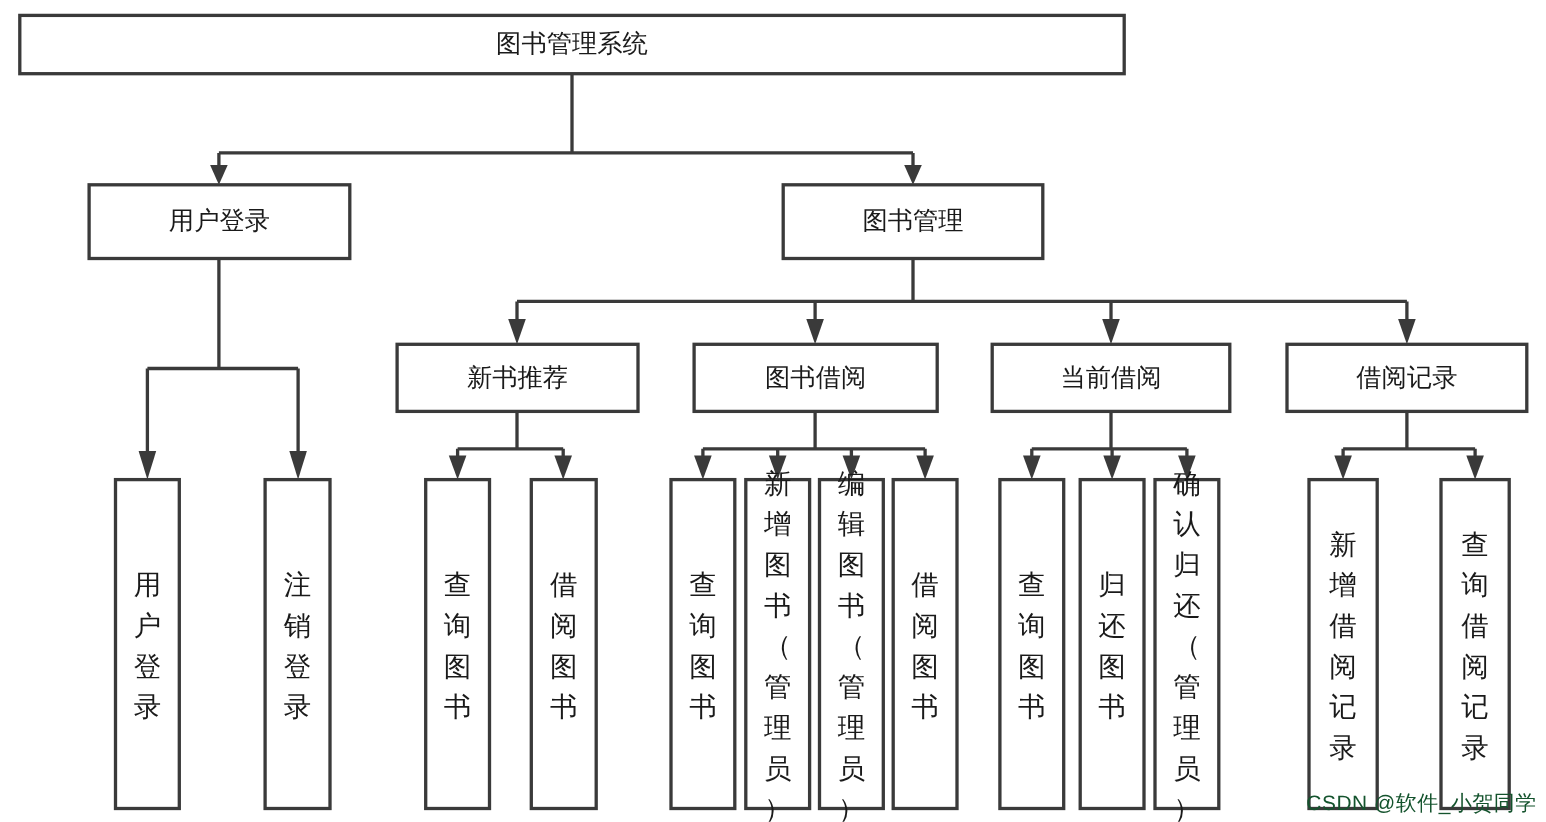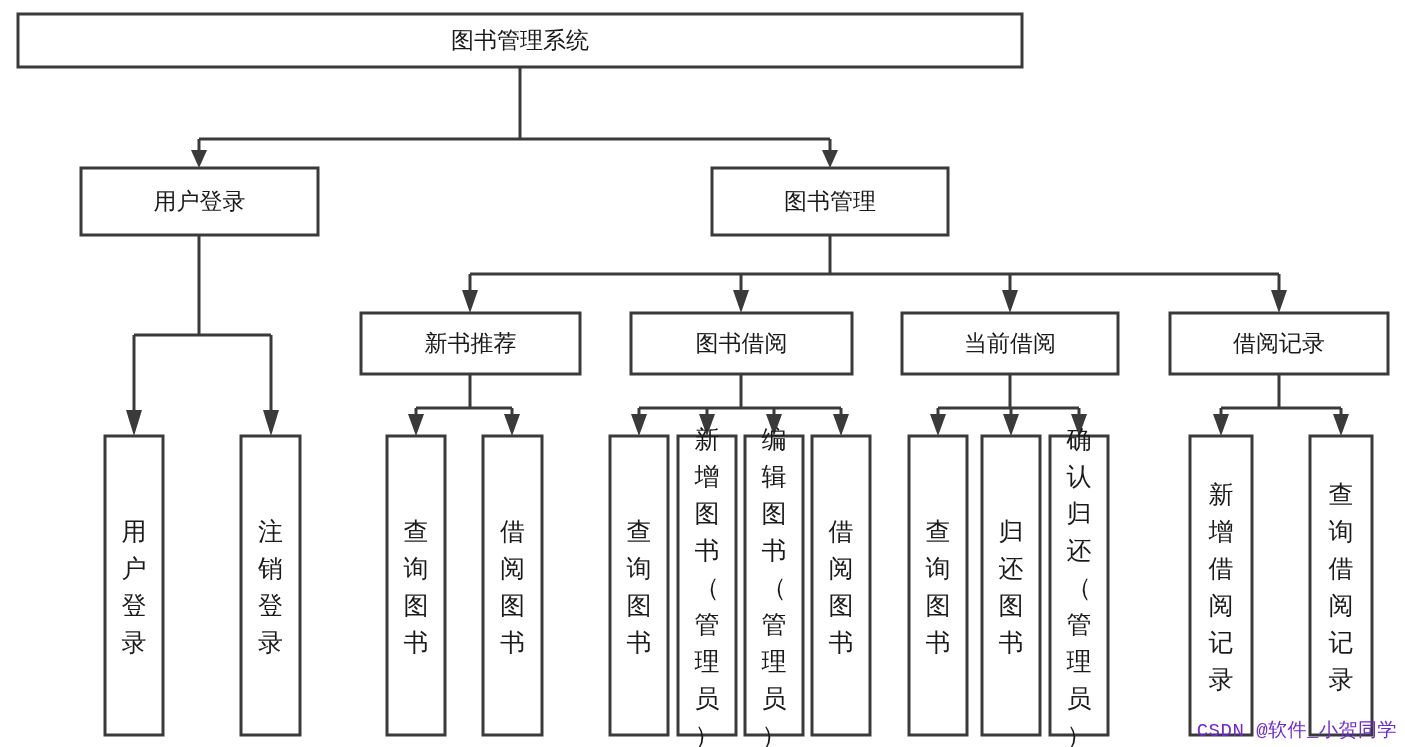--- a/index.html
+++ b/index.html
@@ -21,22 +21,22 @@
     font-family:"Liberation Sans","DejaVu Sans",sans-serif;
     font-size:23px;fill:#1a1a1a;text-anchor:middle;
     dominant-baseline:middle;
   }
   .leaf-label{
     font-family:"Liberation Sans","DejaVu Sans",sans-serif;
     font-size:25px;fill:#1a1a1a;text-anchor:middle;
   }
   .watermark{
     position:absolute;right:8px;bottom:4px;
-    font-family:Liberation Mono, monospace;
-    font-size:19px;color:#6d28d9;white-space:nowrap;
+    font-family:Liberation Sans, sans-serif;
+    font-size:19px;color:#14532d;white-space:nowrap;
     letter-spacing:0.5px;
   }
 </style>
 </head>
 <body>
 
 <svg id="diagram" viewBox="0 0 1405 747">
 
   <g>
 

